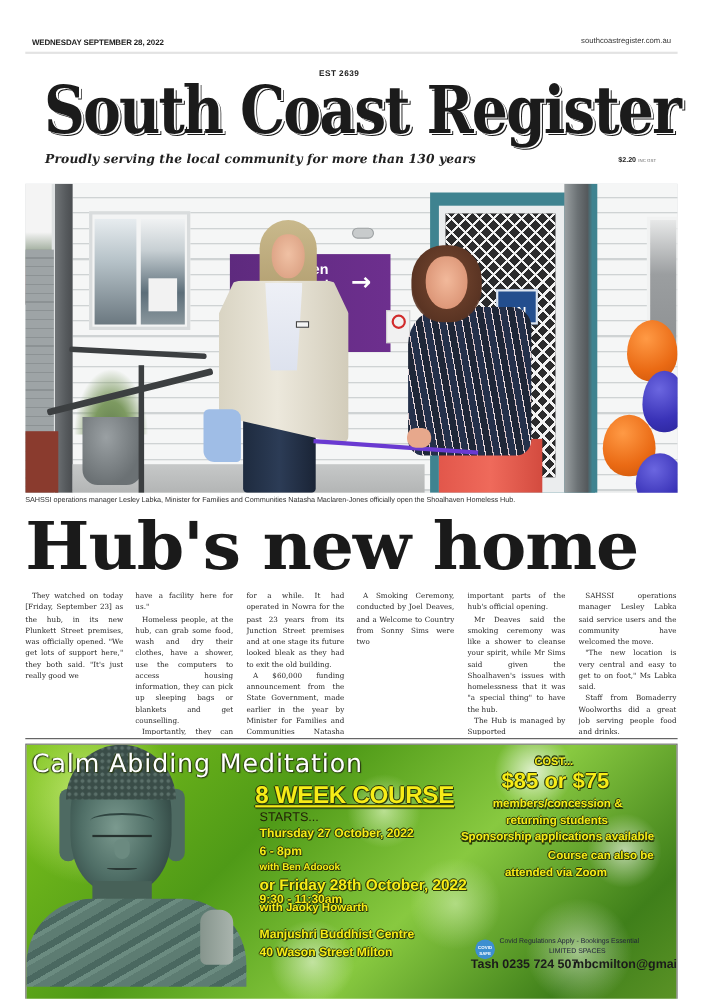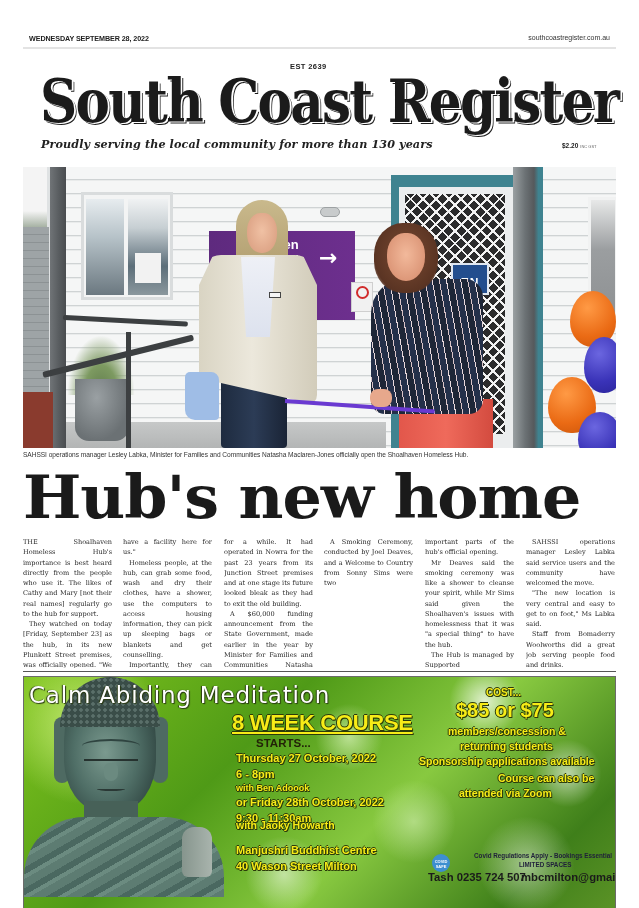--- a/index.html
+++ b/index.html
@@ -117,21 +117,21 @@
   .buddha .hand { position: absolute; left: 158px; top: 150px; width: 30px; height: 50px; background: linear-gradient(90deg,#86958d,#a9b4ad); border-radius: 12px 12px 6px 6px; }
   .buddha .brow { position: absolute; left: 58px; top: 62px; width: 58px; height: 14px; border-top: 2px solid #2f4440; border-radius: 50% 50% 0 0; }
   .buddha .eyes { position: absolute; left: 60px; top: 78px; width: 54px; height: 6px; border-bottom: 2px solid #26322f; }
   .buddha .nose { position: absolute; left: 80px; top: 86px; width: 14px; height: 18px; background: #6b8a80; border-radius: 6px 6px 8px 8px; }
   .buddha .mouth { position: absolute; left: 73px; top: 110px; width: 28px; height: 4px; border-bottom: 2px solid #2a3835; border-radius: 0 0 50% 50%; }
 
   .ad-title { position: absolute; left: 5px; top: 3px; font-family: "DejaVu Sans", sans-serif; font-size: 23px; line-height: 30px; color: #ffffff; letter-spacing: 0.8px; white-space: nowrap;
     text-shadow: 1px 1px 1px #2a3a12, -1px 0 1px #2a3a12; }
   .ylw { color: #f7ec17; font-family: "Liberation Sans", sans-serif; font-weight: bold; white-space: nowrap;
     text-shadow: 1px 1px 0 #2b3a0a, -1px 0 0 #2b3a0a, 0 -1px 0 #2b3a0a, 0 1px 0 #2b3a0a; }
-  .dark { color: #2a2a10; font-family: "Liberation Sans", sans-serif; font-weight: bold; white-space: nowrap; margin-left: 20px; }
+  .dark { color: #2a2a10; font-family: "Liberation Sans", sans-serif; font-weight: normal; white-space: nowrap; }
   .a { position: absolute; }
 
   .covid-icon { position: absolute; left: 408px; top: 177px; width: 18px; height: 18px; border-radius: 50%; background: #3d8fd0; color: #fff; font-family: "Liberation Sans", sans-serif; font-weight: bold; font-size: 4px; line-height: 5px; text-align: center; padding-top: 5px; }
   .footer-contact { color: #1b1b1b; font-family: "Liberation Sans", sans-serif; font-weight: bold; font-size: 11.3px; white-space: nowrap; }
 </style>
 </head>
 <body>
 
 <div class="topbar">
   <span class="date">WEDNESDAY SEPTEMBER 28, 2022</span>
@@ -194,21 +194,20 @@
   <div class="ph-balloon b2"></div>
   <div class="ph-balloon b3"></div>
   <div class="ph-balloon b4"></div>
 </div>
 <div class="caption">SAHSSI operations manager Lesley Labka, Minister for Families and Communities Natasha Maclaren-Jones officially open the Shoalhaven Homeless Hub.</div>
 
 <h1 class="headline">Hub's new home</h1>
 
 <div class="body">
   <div class="col c1">
-    <p class="first">THE Shoalhaven Homeless Hub's importance is best heard directly from the people who use it. The likes of Cathy and Mary [not their real names] regularly go to the hub for support.</p>
     <p>They watched on today [Friday, September 23] as the hub, in its new Plunkett Street premises, was officially opened. "We get lots of support here," they both said. "It's just really good we</p>
   </div>
   <div class="col c2">
     <p class="first">have a facility here for us."</p>
     <p>Homeless people, at the hub, can grab some food, wash and dry their clothes, have a shower, use the computers to access housing information, they can pick up sleeping bags or blankets and get counselling.</p>
     <p>Importantly, they can talk to people who care about them and want to help them.</p>
 
   </div>
   <div class="col c3">
     <p class="first">for a while. It had operated in Nowra for the past 23 years from its Junction Street premises and at one stage its future looked bleak as they had to exit the old building.</p>
@@ -244,21 +243,21 @@
       <div class="body"></div>
       <div class="hand"></div>
   </div>
   <div class="ad-title">Calm Abiding Meditation</div>
 
   <div class="a ylw" style="left:208px;top:33px;font-size:22px;letter-spacing:-0.3px;text-decoration:underline;">8 WEEK COURSE</div>
   <div class="a dark" style="left:212px;top:60px;font-size:11.5px;color:#232308;">STARTS...</div>
   <div class="a ylw" style="left:212px;top:75px;font-size:11px;">Thursday 27 October, 2022</div>
   <div class="a ylw" style="left:212px;top:91px;font-size:11px;">6 - 8pm</div>
   <div class="a ylw" style="left:212px;top:106px;font-size:9px;">with Ben Adoook</div>
-  <div class="a ylw" style="left:212px;top:119px;font-size:11px;">or Friday 28th October, 2022</div>
+  <div class="a ylw" style="left:212px;top:119px;font-size:14px;">or Friday 28th October, 2022</div>
   <div class="a ylw" style="left:212px;top:135px;font-size:11px;">9:30 - 11:30am</div>
   <div class="a ylw" style="left:212px;top:142px;font-size:10.5px;">with Jaoky Howarth</div>
   <div class="a ylw" style="left:212px;top:167px;font-size:11px;">Manjushri Buddhist Centre</div>
   <div class="a ylw" style="left:212px;top:183px;font-size:11px;">40 Wason Street Milton</div>
 
   <div class="a ylw" style="left:462px;top:10px;font-size:10px;">COST...</div>
   <div class="a ylw" style="left:432px;top:22px;font-size:20px;">$85 or $75</div>
   <div class="a ylw" style="left:424px;top:48px;font-size:10.5px;">members/concession &amp;</div>
   <div class="a ylw" style="left:436px;top:63px;font-size:10.5px;">returning students</div>
   <div class="a ylw" style="left:395px;top:78px;font-size:10.5px;">Sponsorship applications available</div>

